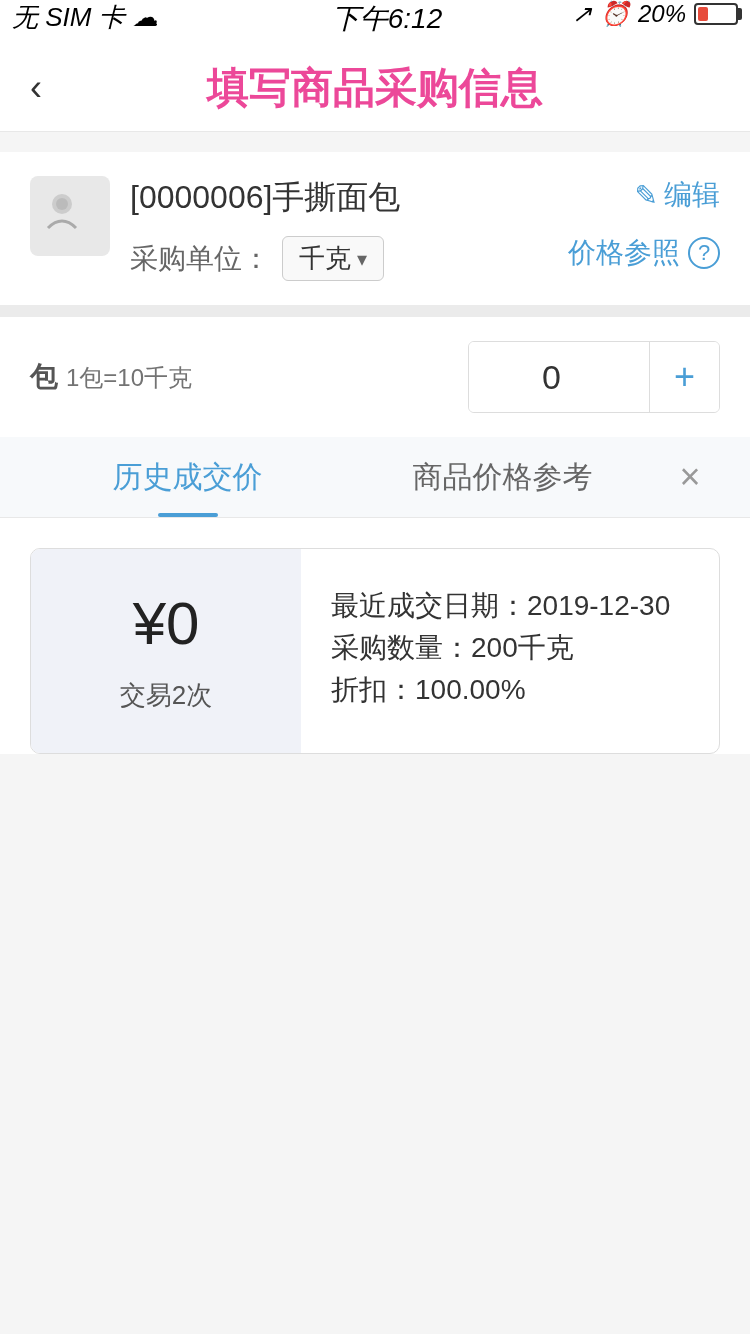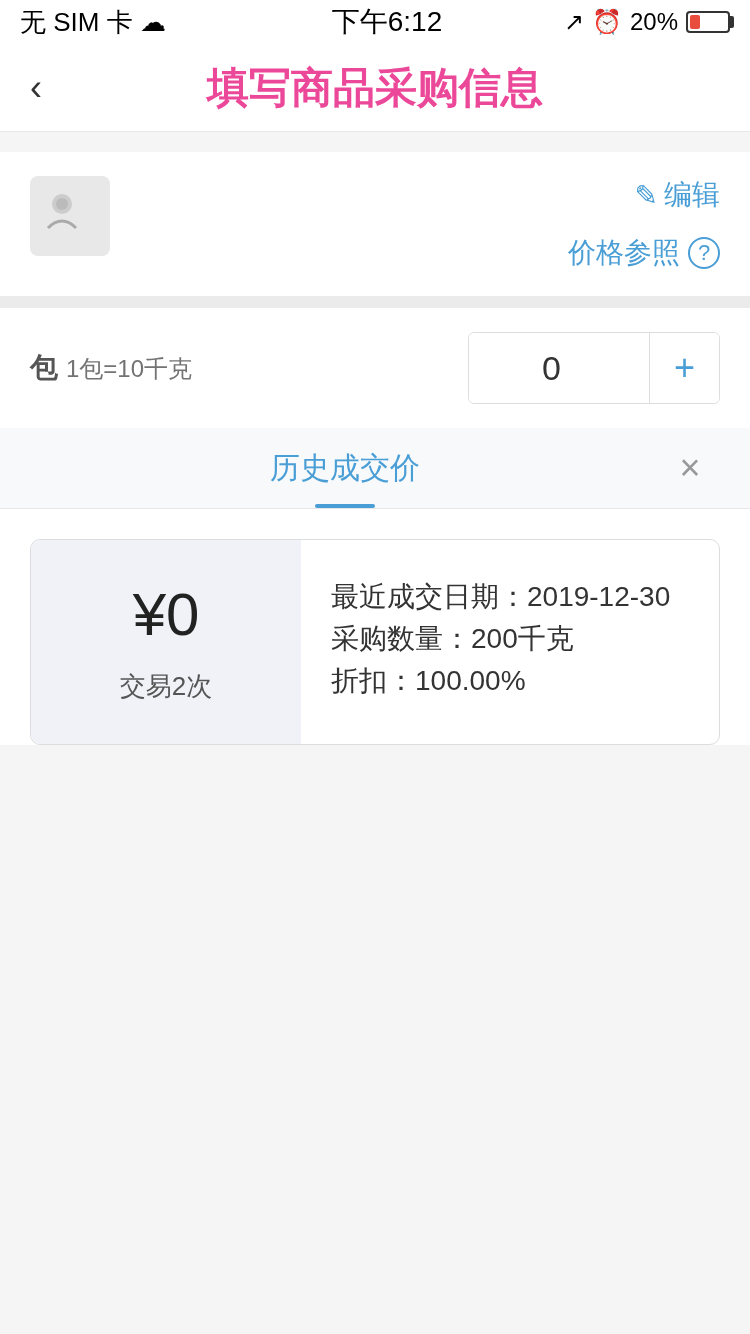--- a/index.html
+++ b/index.html
@@ -10,25 +10,26 @@
       font-family: -apple-system, 'PingFang SC', 'Helvetica Neue', Arial, sans-serif;
       background: #f5f5f5;
       font-size: 28px;
     }
 
     
     .status-bar {
       height: 44px;
       background: #fff;
       display: flex;
-      align-items: center;
+      align-items: flex-start;
       justify-content: space-between;
-      padding: 0 20px;
+      padding: 0 12px;
       font-size: 26px;
       font-weight: 500;
+      font-style: italic;
     }
     .status-left {
       display: flex;
       align-items: center;
       gap: 10px;
       font-size: 26px;
     }
     .status-center {
       font-size: 28px;
       font-weight: 500;
@@ -365,20 +366,30 @@
 <div class="product-card">
   <div class="product-header">
     <div class="product-left">
       <div class="product-thumb">
         <svg width="60" height="60" viewBox="0 0 60 60">
           <circle cx="22" cy="18" r="10" fill="#ccc"></circle>
           <circle cx="22" cy="18" r="6" fill="#bbb"></circle>
           <path d="M8 42 Q22 28 36 42" stroke="#aaa" stroke-width="3" fill="none"></path>
         </svg>
       </div>
+      <div class="product-info">
+        <span class="product-name">[0000006]手撕面包</span>
+        <div class="product-unit-row">
+          <span>采购单位：</span>
+          <div class="unit-dropdown">
+            <span>千克</span>
+            <span class="arrow">▾</span>
+          </div>
+        </div>
+      </div>
     </div>
     <div class="product-right">
       <div class="edit-link">
         <span>✎</span>
         <span>编辑</span>
       </div>
       <div class="price-ref-link">
         <span>价格参照</span>
         <div class="help-circle">
           <span>?</span>
@@ -401,20 +412,23 @@
   </div>
 </div>
 
 <div class="bottom-panel">
 
   <div class="tabs-row">
     <div class="tab-item active">
       <span>历史成交价</span>
       <div class="tab-underline"></div>
     </div>
+    <div class="tab-item">
+      <span>商品价格参考</span>
+    </div>
     <div class="tab-close">×</div>
   </div>
 
   <div class="price-card">
     <div class="price-left">
       <div class="price-amount">
         <span>¥</span><span>0</span>
       </div>
       <div class="price-trade-count">交易2次</div>
     </div>

